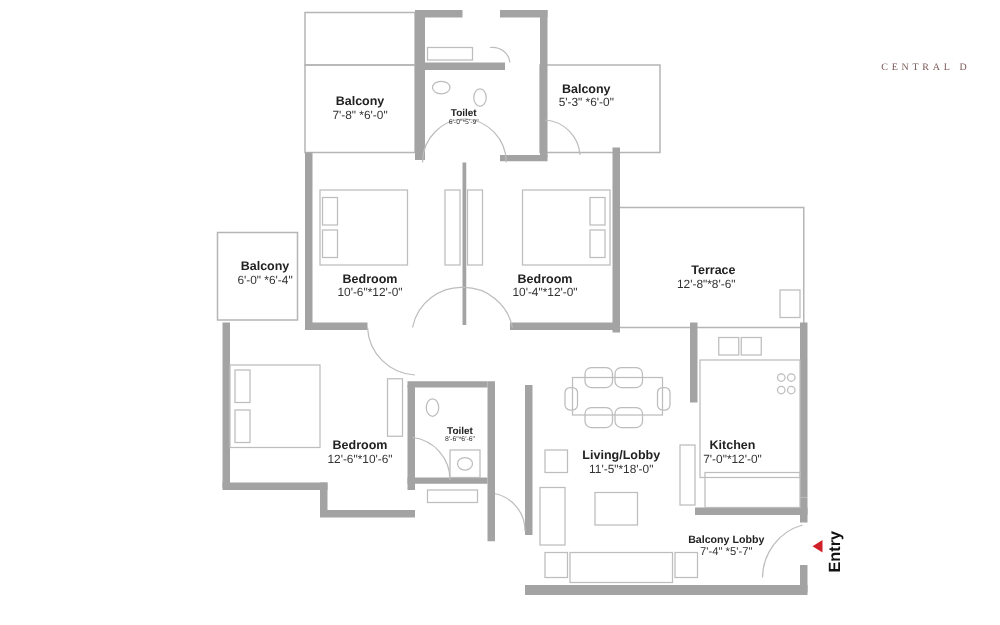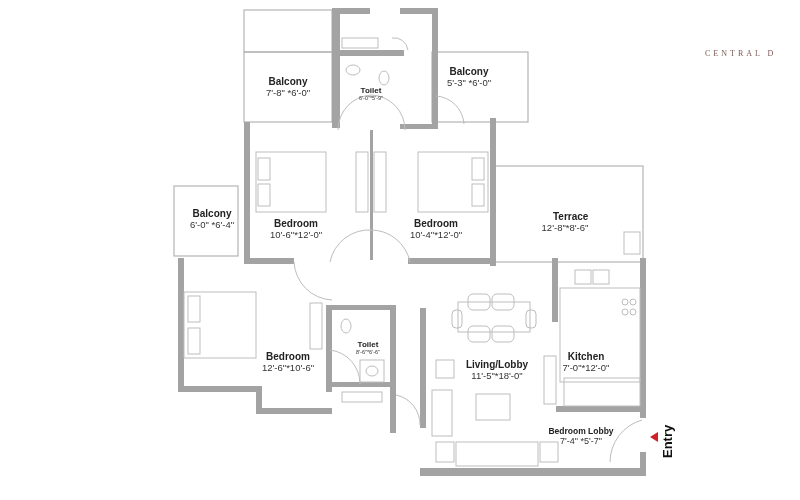--- a/index.html
+++ b/index.html
@@ -163,18 +163,18 @@
 </div>
 <div class="lbl sm" style="left:368px;top:340px;">
   <span class="n">Toilet</span>
   <span class="d">8'-6"*6'-6"</span>
 </div>
 <div class="lbl" style="left:497px;top:359px;">
   <span class="n">Living/Lobby</span>
   <span class="d">11'-5"*18'-0"</span>
 </div>
 <div class="lbl sm" style="left:581px;top:426px;">
-  <span class="n" style="font-size:8.5px">Bedroom Lobby</span>
+  <span class="n" style="font-size:8.5px">Balcony Lobby</span>
   <span class="d" style="font-size:9px">7'-4" *5'-7"</span>
 </div>
 
 <div class="arrow"></div>
 <div class="entry" style="top:458px;">Entry</div>
 
 </body></html>

